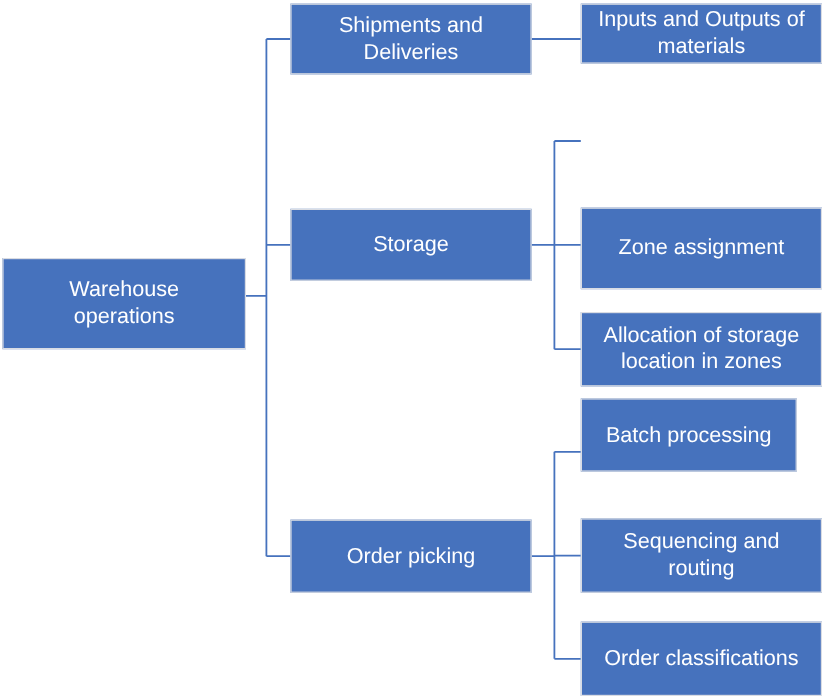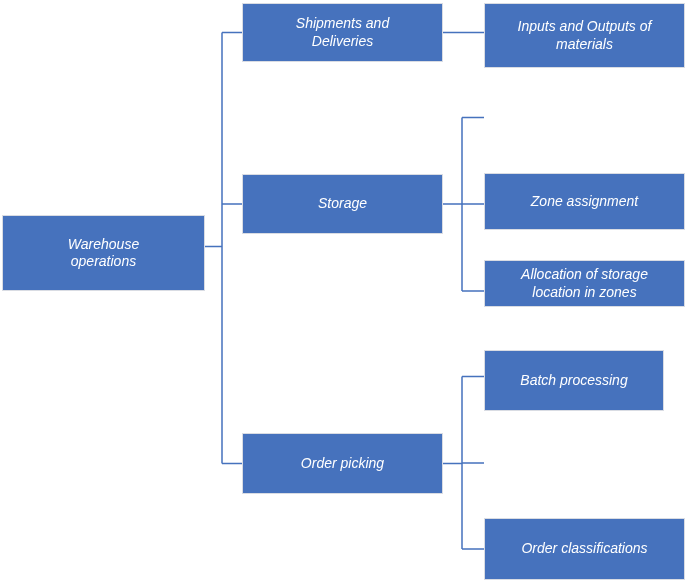--- a/index.html
+++ b/index.html
@@ -37,35 +37,34 @@
     position: absolute;
     box-sizing: border-box;
     background: var(--node-fill);
     border: 1px solid var(--node-border);
     color: var(--node-text);
     display: flex;
     align-items: center;
     justify-content: center;
     text-align: center;
     white-space: pre-line;
-    font-size: 14px;
+    font-size: 18px;
     line-height: 1.22;
     padding: 2px 3px;
-    font-style: italic;
   }
   
   #node-root        { left: 2px;   top: 215px; width: 203px; height: 76px; }
   #node-b0          { left: 242px; top: 3px;   width: 201px; height: 59px; }
   #node-b1          { left: 242px; top: 174px; width: 201px; height: 60px; }
   #node-b2          { left: 242px; top: 433px; width: 201px; height: 61px; }
-  #node-c00         { left: 484px; top: 3px;   width: 201px; height: 65px; }
+  #node-c00         { left: 484px; top: 3px;   width: 201px; height: 50px; }
   #node-c10         { left: 484px; top: 87px;  width: 201px; height: 61px; }
-  #node-c11         { left: 484px; top: 173px; width: 201px; height: 57px; }
-  #node-c12         { left: 484px; top: 260px; width: 201px; height: 47px; }
-  #node-c20         { left: 484px; top: 350px; width: 180px; height: 61px; }
+  #node-c11         { left: 484px; top: 173px; width: 201px; height: 68px; }
+  #node-c12         { left: 484px; top: 260px; width: 201px; height: 62px; }
+  #node-c20         { left: 484px; top: 332px; width: 180px; height: 61px; }
   #node-c21         { left: 484px; top: 432px; width: 201px; height: 62px; }
   #node-c22         { left: 484px; top: 518px; width: 201px; height: 62px; }
 </style>
 </head>
 <body>
 
 <div class="canvas">
 
   <svg class="connectors" viewBox="0 0 685 582" aria-hidden="true">
     <path d="M205 246.5 H222 M222 32.5 V463.5 M222 32.5 H242 M222 204 H242 M222 463.5 H242"></path>
@@ -83,15 +82,17 @@
   <div class="node" id="node-b1">Storage</div>
 
   <div class="node" id="node-c00">Inputs and Outputs of
 materials</div>
 
   <div class="node" id="node-c11">Zone assignment</div>
   <div class="node" id="node-c12">Allocation of storage
 location in zones</div>
 
   <div class="node" id="node-c20">Batch processing</div>
+  <div class="node" id="node-c21">Sequencing and
+routing</div>
   <div class="node" id="node-c22">Order classifications</div>
 
 </div>
 
 </body></html>

